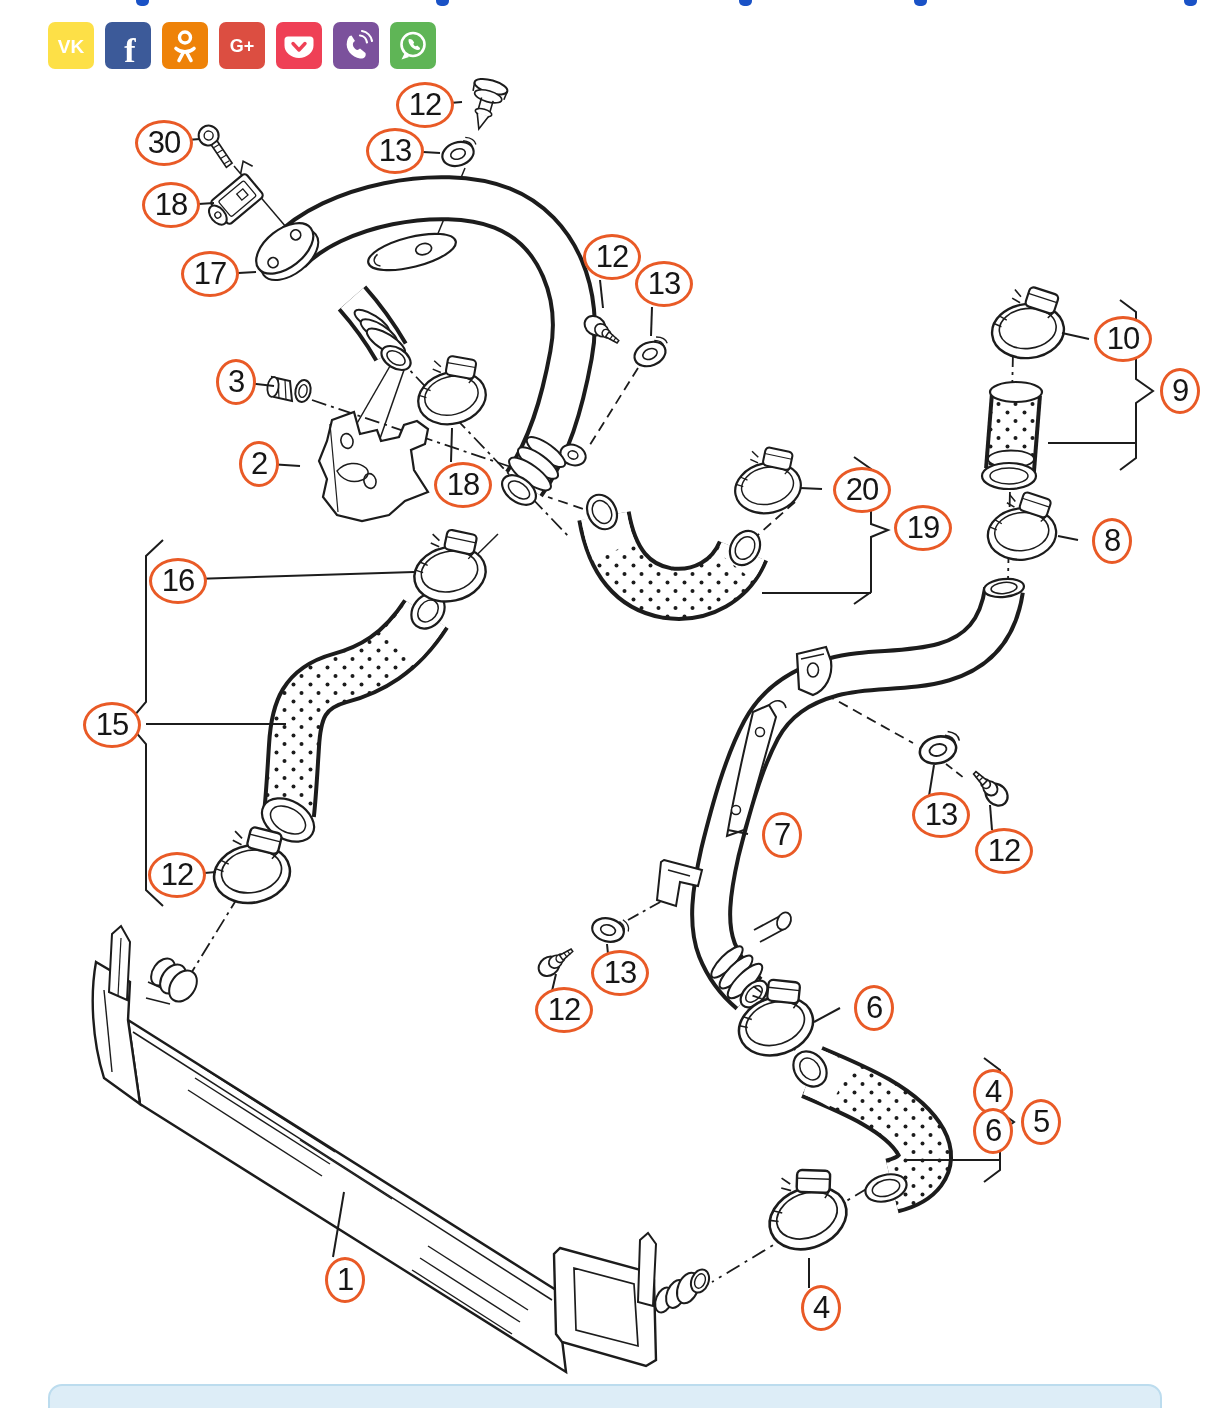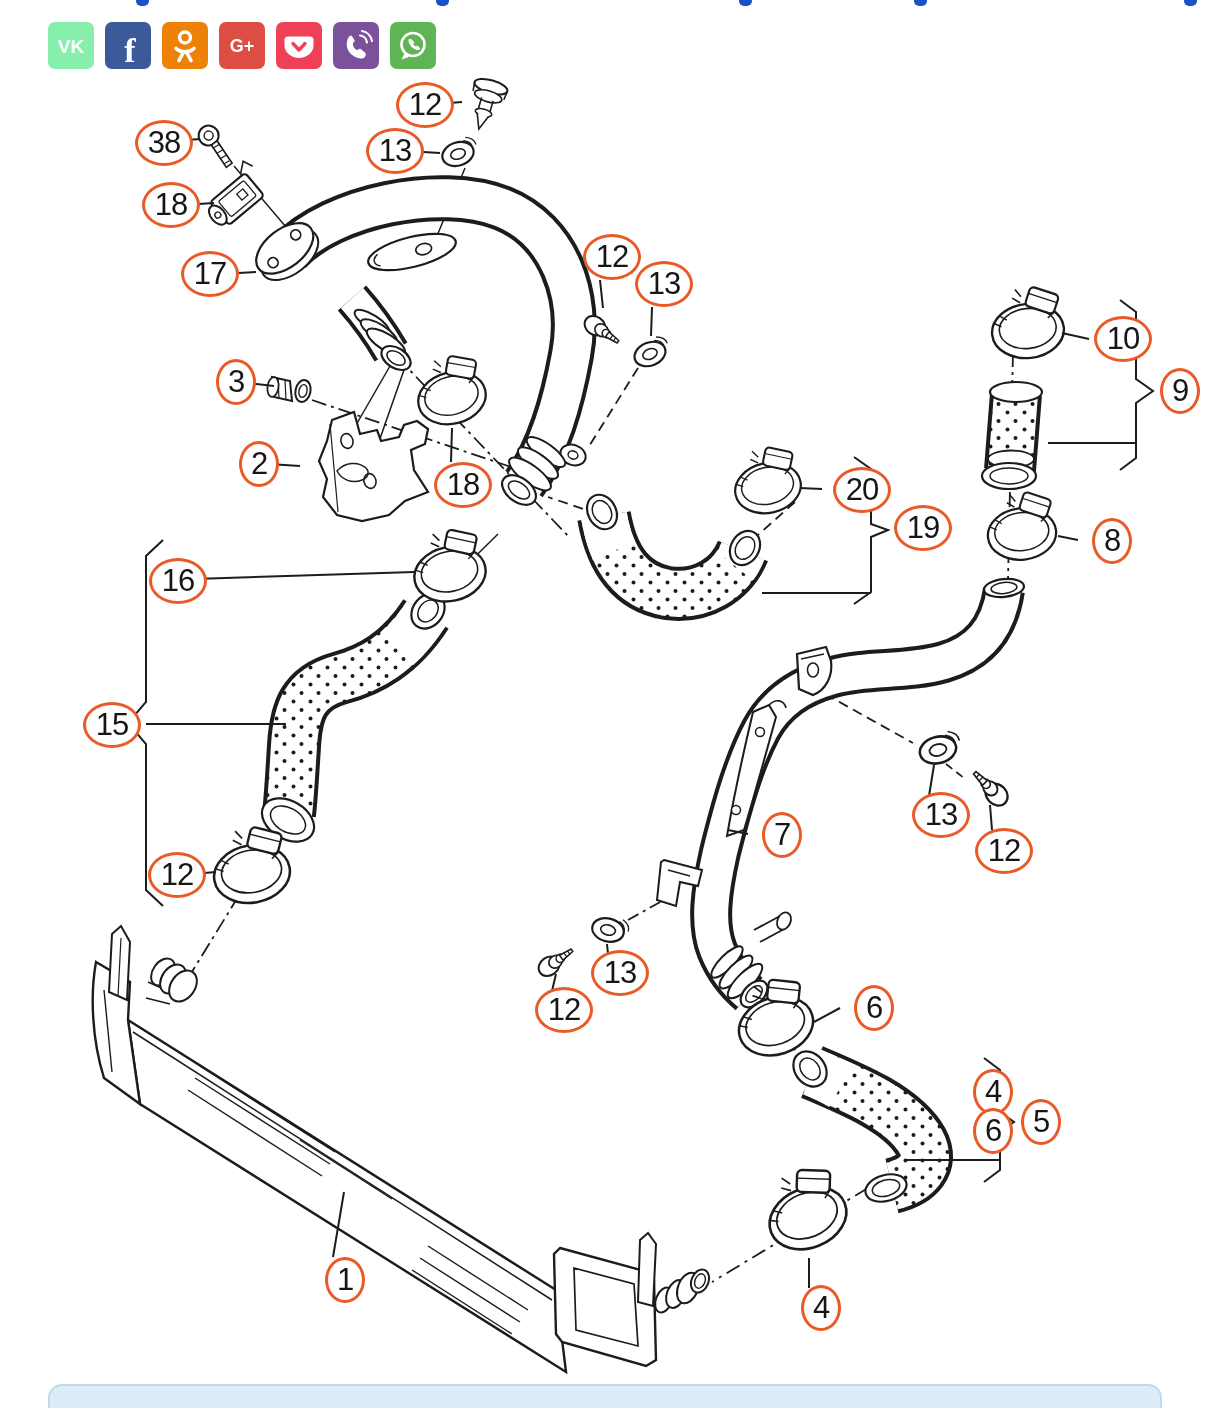--- a/index.html
+++ b/index.html
@@ -31,21 +31,21 @@
 
 <div id="stage">
 
   <div class="desc-mark" style="left:136px"></div>
   <div class="desc-mark" style="left:436px"></div>
   <div class="desc-mark" style="left:739px"></div>
   <div class="desc-mark" style="left:914px"></div>
   <div class="desc-mark" style="left:1184px"></div>
 
   <div id="share-bar">
-    <div class="share-btn" style="background: #86efac; text-decoration: underline;">
+    <div class="share-btn" style="background: #fde047; text-decoration: underline;">
       <svg width="46" height="47" viewBox="-23 -23.5 46 47">
         <text x="0" y="7" text-anchor="middle" fill="#fff" font-size="19" font-weight="bold" font-family="Liberation Sans, sans-serif">VK</text>
       </svg>
     </div>
     <div class="share-btn" style="background: rgb(60, 90, 153);">
       <svg width="46" height="47" viewBox="-23 -23.5 46 47">
         <text x="2" y="16" text-anchor="middle" fill="#fff" font-size="34" font-weight="bold" font-family="Liberation Serif, serif">f</text>
       </svg>
     </div>
     <div class="share-btn" style="background: rgb(238, 130, 8);">
@@ -372,21 +372,21 @@
       <line x1="552" y1="991" x2="556" y2="974"></line>
       <line x1="840" y1="1008" x2="814" y2="1022"></line>
       <line x1="333" y1="1257" x2="344" y2="1192"></line>
       <line x1="809" y1="1288" x2="809" y2="1258"></line>
     </g>
   </svg>
 
   <div id="callout-layer">
       <div class="callout d2" style="left: 413px; top: 105px; border-color: rgb(233, 90, 38);">12</div>
       <div class="callout d2" style="left: 383px; top: 151px; border-color: rgb(233, 90, 38);">13</div>
-      <div class="callout d2" style="left: 152px; top: 143px; border-color: rgb(233, 90, 38);">38</div>
+      <div class="callout d2" style="left: 152px; top: 143px; border-color: rgb(233, 90, 38);">30</div>
       <div class="callout d2" style="left: 159px; top: 205px; border-color: rgb(233, 90, 38);">18</div>
       <div class="callout d2" style="left: 198px; top: 274px; border-color: rgb(233, 90, 38);">17</div>
       <div class="callout d2" style="left: 600px; top: 257px; border-color: rgb(233, 90, 38);">12</div>
       <div class="callout d2" style="left: 652px; top: 284px; border-color: rgb(233, 90, 38);">13</div>
       <div class="callout d2" style="left: 1111px; top: 339px; border-color: rgb(233, 90, 38);">10</div>
       <div class="callout d1" style="left: 1168px; top: 391px; border-color: rgb(233, 90, 38);">9</div>
       <div class="callout d1" style="left: 224px; top: 382px; border-color: rgb(233, 90, 38);">3</div>
       <div class="callout d1" style="left: 247px; top: 464px; border-color: rgb(233, 90, 38);">2</div>
       <div class="callout d2" style="left: 451px; top: 485px; border-color: rgb(233, 90, 38);">18</div>
       <div class="callout d2" style="left: 850px; top: 490px; border-color: rgb(233, 90, 38);">20</div>

